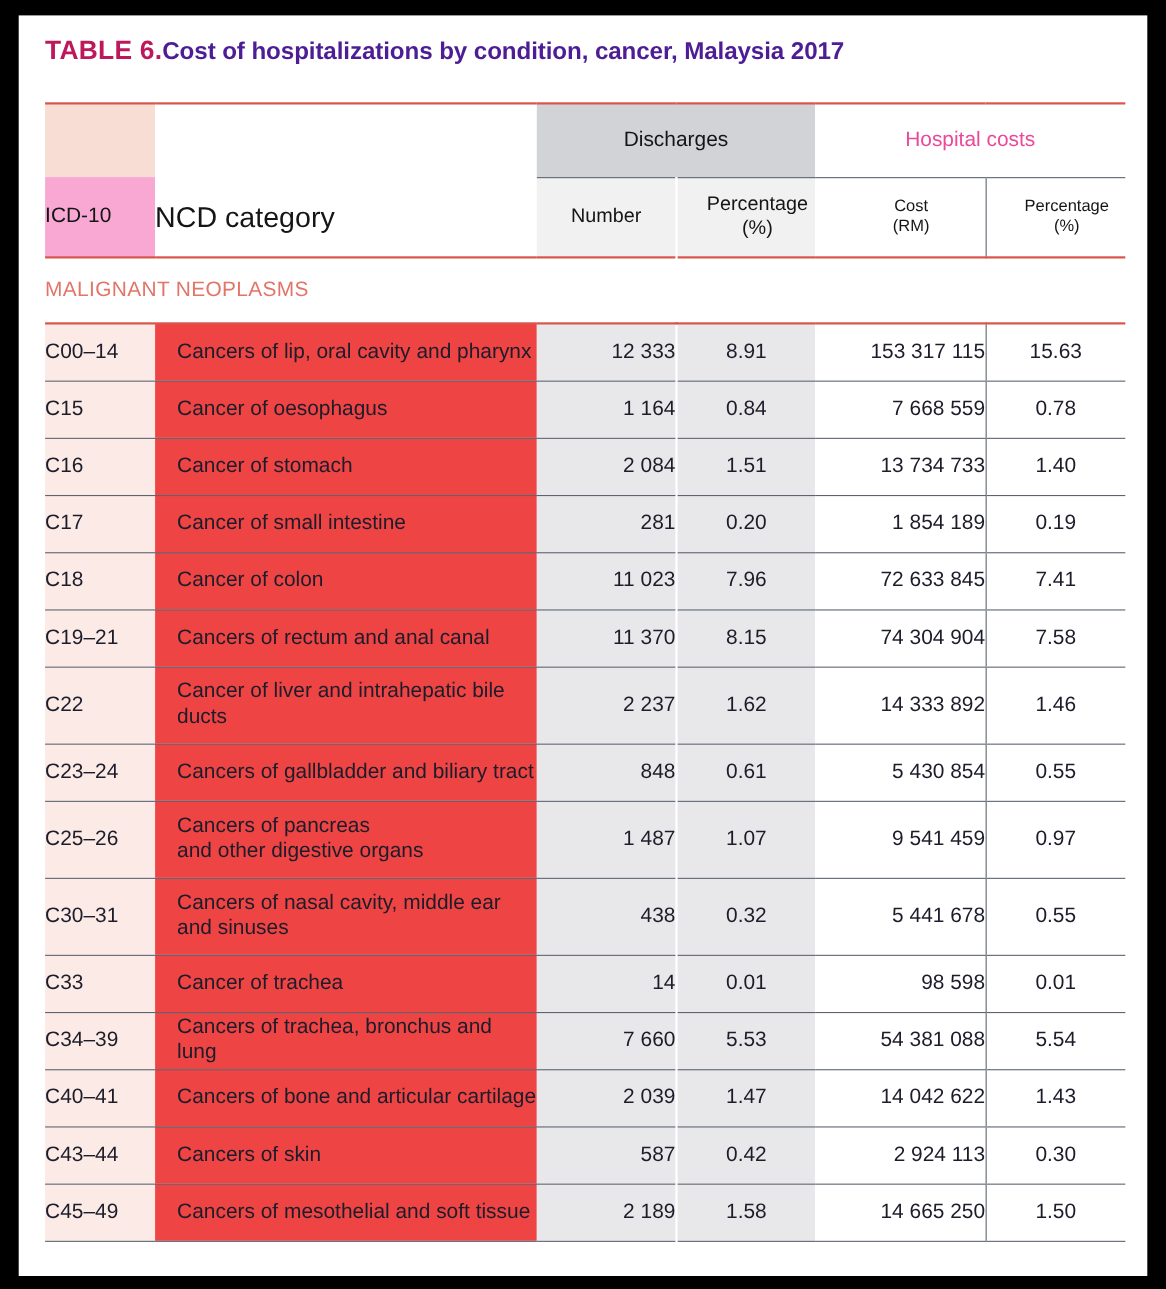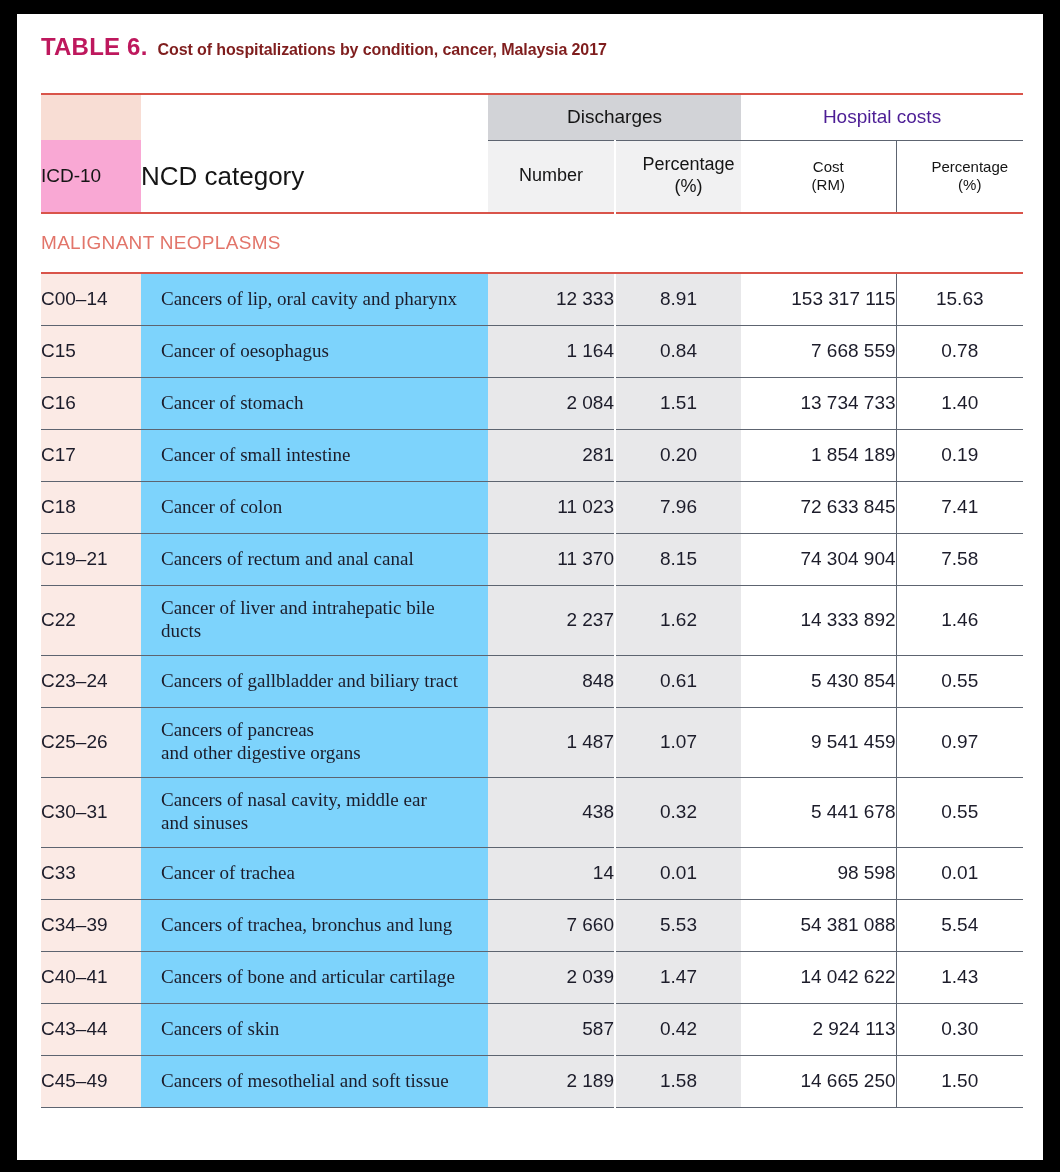--- a/index.html
+++ b/index.html
@@ -33,24 +33,23 @@
     height: 40px;
     white-space: nowrap;
   }
   #title-label {
     font-size: 24px;
     font-weight: bold;
     color: #be185d;
     letter-spacing: 0.2px;
   }
   #title-text {
-    font-size: 16px;
-    font-weight: bold;
-    color: #7f1d1d;
-    margin-left: 10px;
+    font-size: 22px;
+    font-weight: bold;
+    color: #4c1d95;
     letter-spacing: -0.1px;
   }
 
   
   #tbl {
     position: absolute;
     left: 24px;
     top: 79px;
     width: 982px;
     border-collapse: collapse;
@@ -64,21 +63,21 @@
   #tbl col.c-cpct   { width: 127px; }
 
   #tbl td, #tbl th {
     padding: 0;
     margin: 0;
     vertical-align: middle;
     font-weight: normal;
   }
 
   
-  tr.grp-row td { height: 46px; }
+  tr.grp-row td { height: 67px; }
   td.grp-blank-icd {
     background: #f8ddd4;
     border-top: 2px solid #d9544a;
   }
   td.grp-blank-cat {
     background: #ffffff;
     border-top: 2px solid #d9544a;
   }
   td.grp-discharges {
     background: #d2d3d7;
@@ -87,21 +86,21 @@
     font-size: 19px;
     font-weight: bold;
     color: #151515;
   }
   td.grp-costs {
     background: #ffffff;
     border-top: 2px solid #d9544a;
     text-align: center;
     font-size: 19px;
     font-weight: bold;
-    color: #4c1d95;
+    color: #ec4899;
   }
 
   
   tr.sub-row td { height: 73px; }
   td.sub-icd {
     background: #f9a8d4;
     font-size: 19px;
     font-weight: bold;
     color: #151515;
     padding-left: 14px;
@@ -154,27 +153,26 @@
     font-size: 19px;
     color: #1c1c2a;
   }
   td.cell-icd {
     background: #fbeae5;
     padding-left: 14px;
     padding-top: 4px;
     padding-bottom: 4px;
   }
   td.cell-cat {
-    background: #7dd3fc;
+    background: #ef4444;
     padding-left: 12px;
     padding-right: 8px;
     padding-top: 4px;
     padding-bottom: 4px;
     line-height: 1.2;
-    font-family: Liberation Serif, serif;
   }
   td.cell-num, td.cell-pct {
     background: #e8e8ea;
     text-align: right;
     padding-right: 26px;
   }
   td.cell-pct {
     border-left: 2px solid #ffffff;
     text-align: center;
     padding-right: 0;

